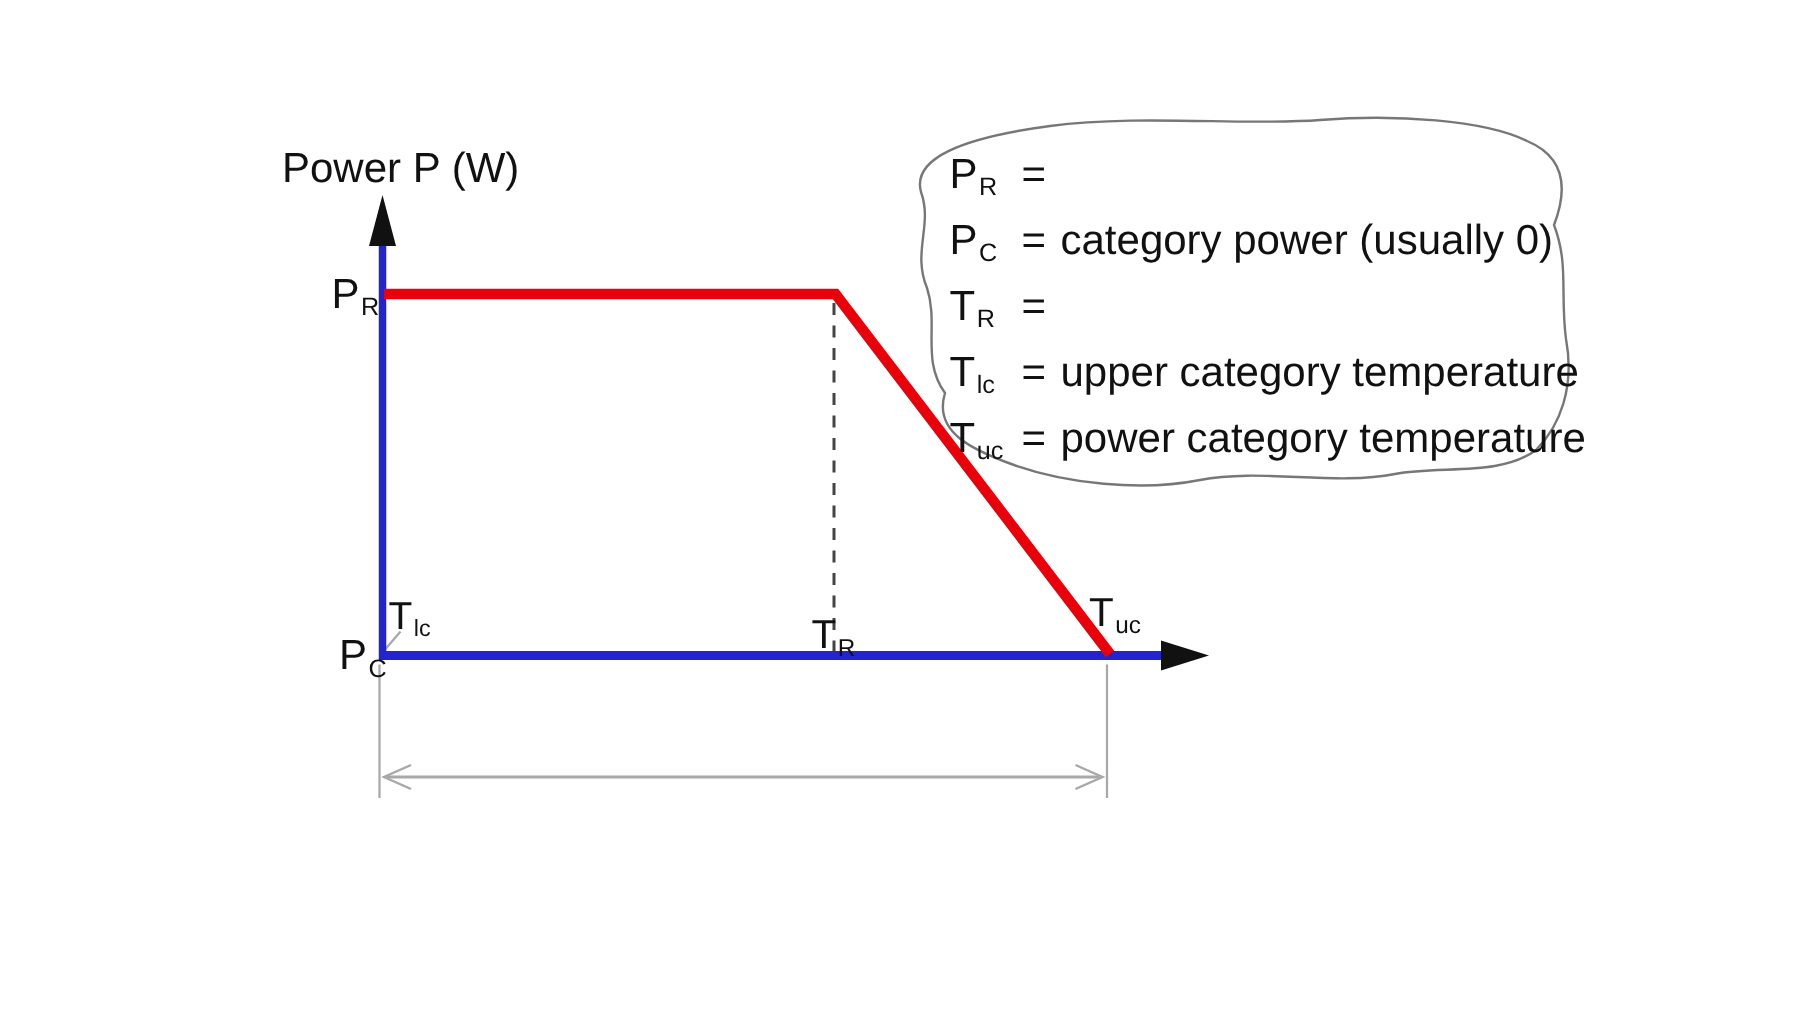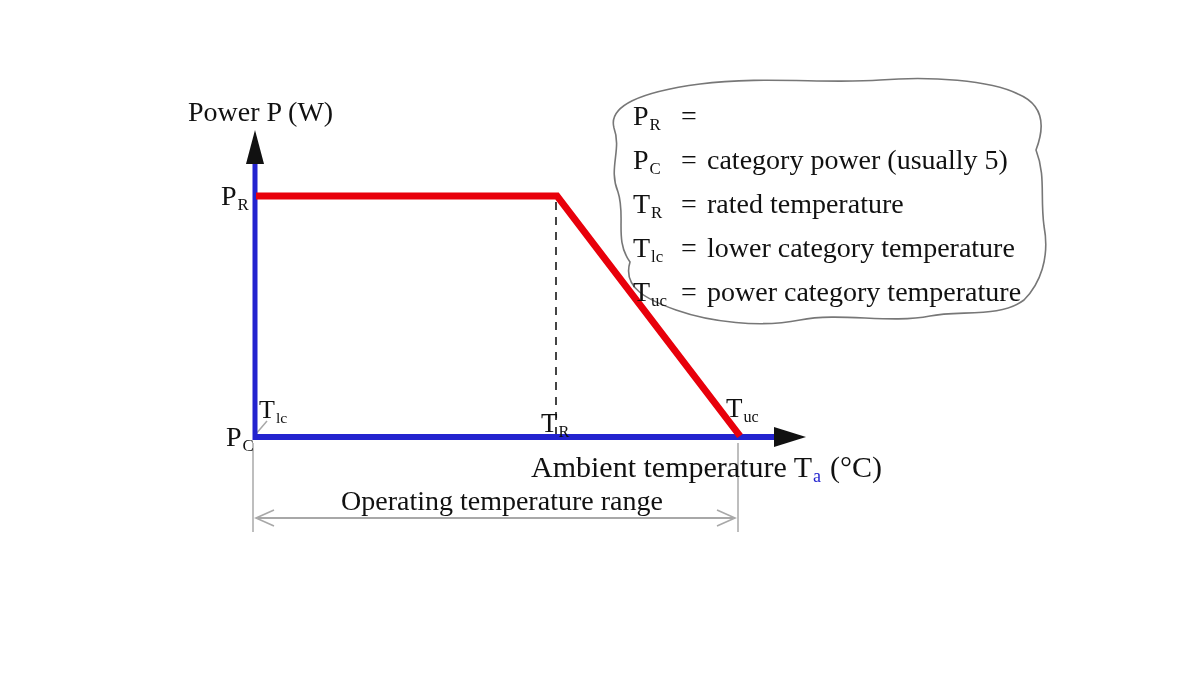--- a/index.html
+++ b/index.html
@@ -1,18 +1,18 @@
 <!DOCTYPE html>
 <html><head>
 <meta charset="utf-8">
 <style>
   html,body { margin:0; padding:0; background:#ffffff; }
   .canvas {
     position:relative; width:1200px; height:675px; background:#ffffff;
-    overflow:hidden; font-family:Liberation Serif, serif; color:#111111;
+    overflow:hidden; font-family:Liberation Sans, sans-serif; color:#111111;
   }
   svg.layer { position:absolute; left:0; top:0; z-index:1; }
   .lbl { position:absolute; z-index:2; white-space:nowrap; line-height:1; }
   .sub { font-size:0.60em; position:relative; top:0.30em; margin-left:1px; }
   .blue-sub { color:#2323cf; }
   .power-title { left:188px; top:98px; font-size:28px; }
   .pr-label  { left:221px; top:182px; font-size:28px; }
   .pc-label  { left:226px; top:423px; font-size:28px; }
   .tlc-label { left:259px; top:397px; font-size:26px; }
   .tr-label  { left:541px; top:410px; font-size:27px; }
@@ -54,53 +54,50 @@
     <line x1="253" y1="437" x2="782" y2="437" stroke-width="6" stroke="#2323cf"></line>
 
     <polyline points="256,196 557,196 740,436" fill="none" stroke-width="7" stroke-linejoin="miter" stroke-linecap="butt" stroke="#e8000b"></polyline>
 
     <polygon points="255,130 246,164 264,164" fill="#111111"></polygon>
     <polygon points="806,437 774,427 774,447" fill="#111111"></polygon>
   </svg>
 
   <div class="lbl power-title">Power P (W)</div>
 
-  <div class="lbl ambient-label"><span>Ambient temperature T</span><span class="sub blue-sub">a</span><span class="suffix">(°C)</span></div>
 
   <div class="lbl pr-label"><span>P</span><span class="sub">R</span></div>
 
   <div class="lbl pc-label"><span>P</span><span class="sub">C</span></div>
 
   <div class="lbl tlc-label"><span>T</span><span class="sub">lc</span></div>
 
   <div class="lbl tr-label"><span>T</span><span class="sub">R</span></div>
 
   <div class="lbl tuc-label"><span>T</span><span class="sub">uc</span></div>
 
-  <div class="lbl operating-label">Operating temperature range</div>
 
   <div class="legend">
     <div class="legend-row">
       <span class="legend-sym"><span>P</span><span class="sub">R</span></span>
       <span class="legend-eq">=</span>
     </div>
     <div class="legend-row">
       <span class="legend-sym"><span>P</span><span class="sub">C</span></span>
       <span class="legend-eq">=</span>
-      <span>category power (usually 5)</span>
+      <span>category power (usually 0)</span>
     </div>
     <div class="legend-row">
       <span class="legend-sym"><span>T</span><span class="sub">R</span></span>
       <span class="legend-eq">=</span>
-      <span>rated temperature</span>
     </div>
     <div class="legend-row">
       <span class="legend-sym"><span>T</span><span class="sub">lc</span></span>
       <span class="legend-eq">=</span>
-      <span>lower category temperature</span>
+      <span>upper category temperature</span>
     </div>
     <div class="legend-row">
       <span class="legend-sym"><span>T</span><span class="sub">uc</span></span>
       <span class="legend-eq">=</span>
       <span>power category temperature</span>
     </div>
   </div>
 
 </div>
 

